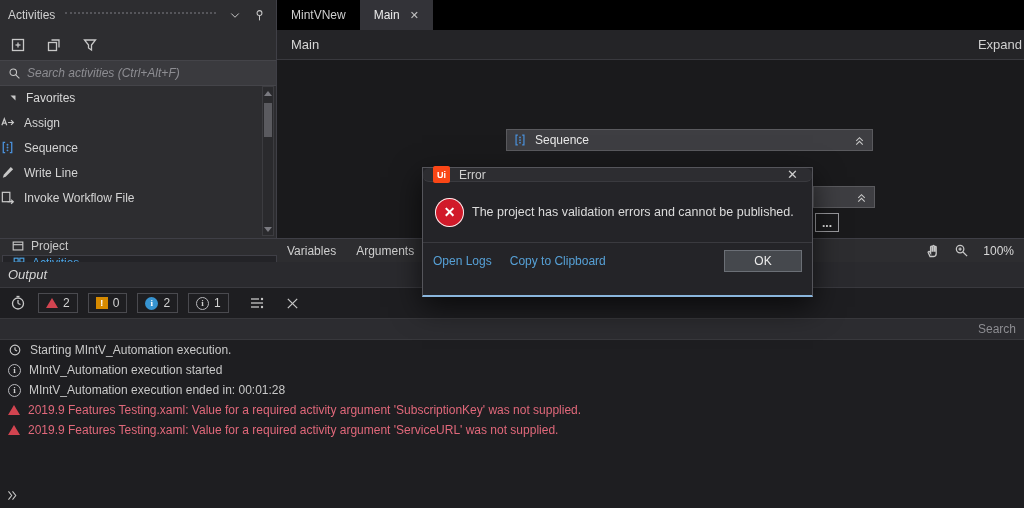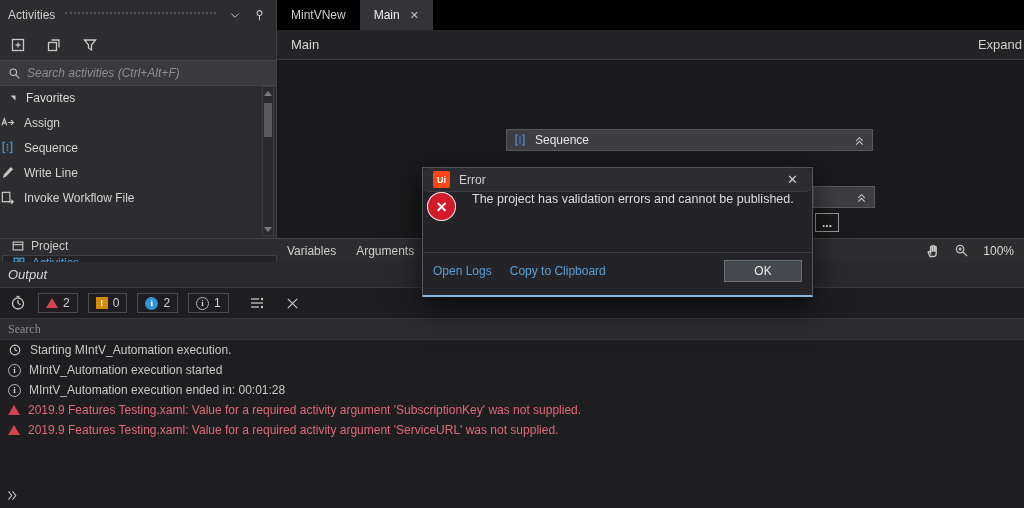--- a/index.html
+++ b/index.html
@@ -74,38 +74,38 @@
   .badge{display:flex;align-items:center;gap:5px;border:1px solid #4a4a4f;padding:2px 7px;cursor:pointer;color:#d4d4d4;}
   .sq-warn{width:12px;height:12px;background:#d68a00;color:#fff;font-size:9px;font-weight:bold;
            display:flex;align-items:center;justify-content:center;}
   .sq-warn::before{content:"!";}
   .ci{width:13px;height:13px;border-radius:50%;display:flex;align-items:center;justify-content:center;
       font-size:9px;font-weight:bold;font-family:"Liberation Serif",serif;}
   .ci-blue{background:#3794d1;color:#fff;}.ci-blue::before{content:"i";}
   .ci-gray{border:1px solid #b8b8bc;color:#cfcfcf;}.ci-gray::before{content:"i";}
   .out-search{height:22px;background:#2c2c30;border-top:1px solid #38383c;border-bottom:1px solid #38383c;
               display:flex;align-items:center;padding:0 8px;}
-  .out-search input{flex:1;background:transparent;border:none;outline:none;color:#cfcfcf;font-size:12px;font-family:Liberation Serif, serif;}
+  .out-search input{flex:1;background:transparent;border:none;outline:none;color:#cfcfcf;font-size:12px;font-family:Liberation Sans, sans-serif;text-align:right;}
   .out-search input::placeholder{color:#8d8d92;}
   .log-row{display:flex;align-items:center;gap:8px;height:20px;padding-left:8px;color:#c8c8c8;cursor:default;}
   .log-row.err{color:#e0687a;}
   .warn-tri{width:0;height:0;border-left:6px solid transparent;border-right:6px solid transparent;
             border-bottom:10px solid #d24450;position:relative;}
   .panel-expand{position:absolute;left:6px;bottom:6px;cursor:pointer;}
 
   
   #error-dialog{left:422px;top:167px;width:391px;height:130px;background:#242428;border:1px solid #55555b;
                 border-bottom:2px solid #8ab6dd;box-shadow:0 10px 28px rgba(0,0,0,.65);z-index:50;}
-  .dlg-title{height:24px;background:#2d2d31;border-bottom:1px solid #3a3a3f;display:flex;align-items:center;
+  .dlg-title{height:14px;background:#2d2d31;border-bottom:1px solid #3a3a3f;display:flex;align-items:center;
              padding:0 10px;gap:9px;border-radius:6px;}
   .uipath-logo{width:17px;height:17px;background:#fa4616;border-radius:2px;color:#fff;font-size:9px;font-weight:bold;
                display:flex;align-items:center;justify-content:center;}
   .dlg-title-text{flex:1;color:#cfcfcf;}
   .dlg-close{color:#cfcfcf;font-size:13px;cursor:pointer;padding:2px 4px;}
-  .dlg-body{height:60px;display:flex;align-items:flex-start;padding:0 4px;gap:16px;}
+  .dlg-body{height:60px;display:flex;align-items:center;padding:0 12px;gap:8px;}
   .err-circle{width:29px;height:29px;border-radius:50%;background:#d11a2a;color:#fff;font-weight:bold;font-size:14px;
               display:flex;align-items:center;justify-content:center;flex:0 0 auto;box-shadow:inset 0 0 0 1px #f0f0f0;}
   .err-circle::before{content:"\2715";}
   .dlg-msg{color:#dcdcdc;font-size:12.5px;}
   .dlg-footer{height:36px;border-top:1px solid #3a3a3f;display:flex;align-items:center;padding:0 10px;gap:18px;}
   .dlg-link{color:#56a0d6;cursor:pointer;}
   .dlg-ok{margin-left:auto;width:78px;height:22px;background:#45484d;border:1px solid #6b6f76;color:#ececec;
           display:flex;align-items:center;justify-content:center;cursor:pointer;font-size:12px;}
 </style>
 </head>

